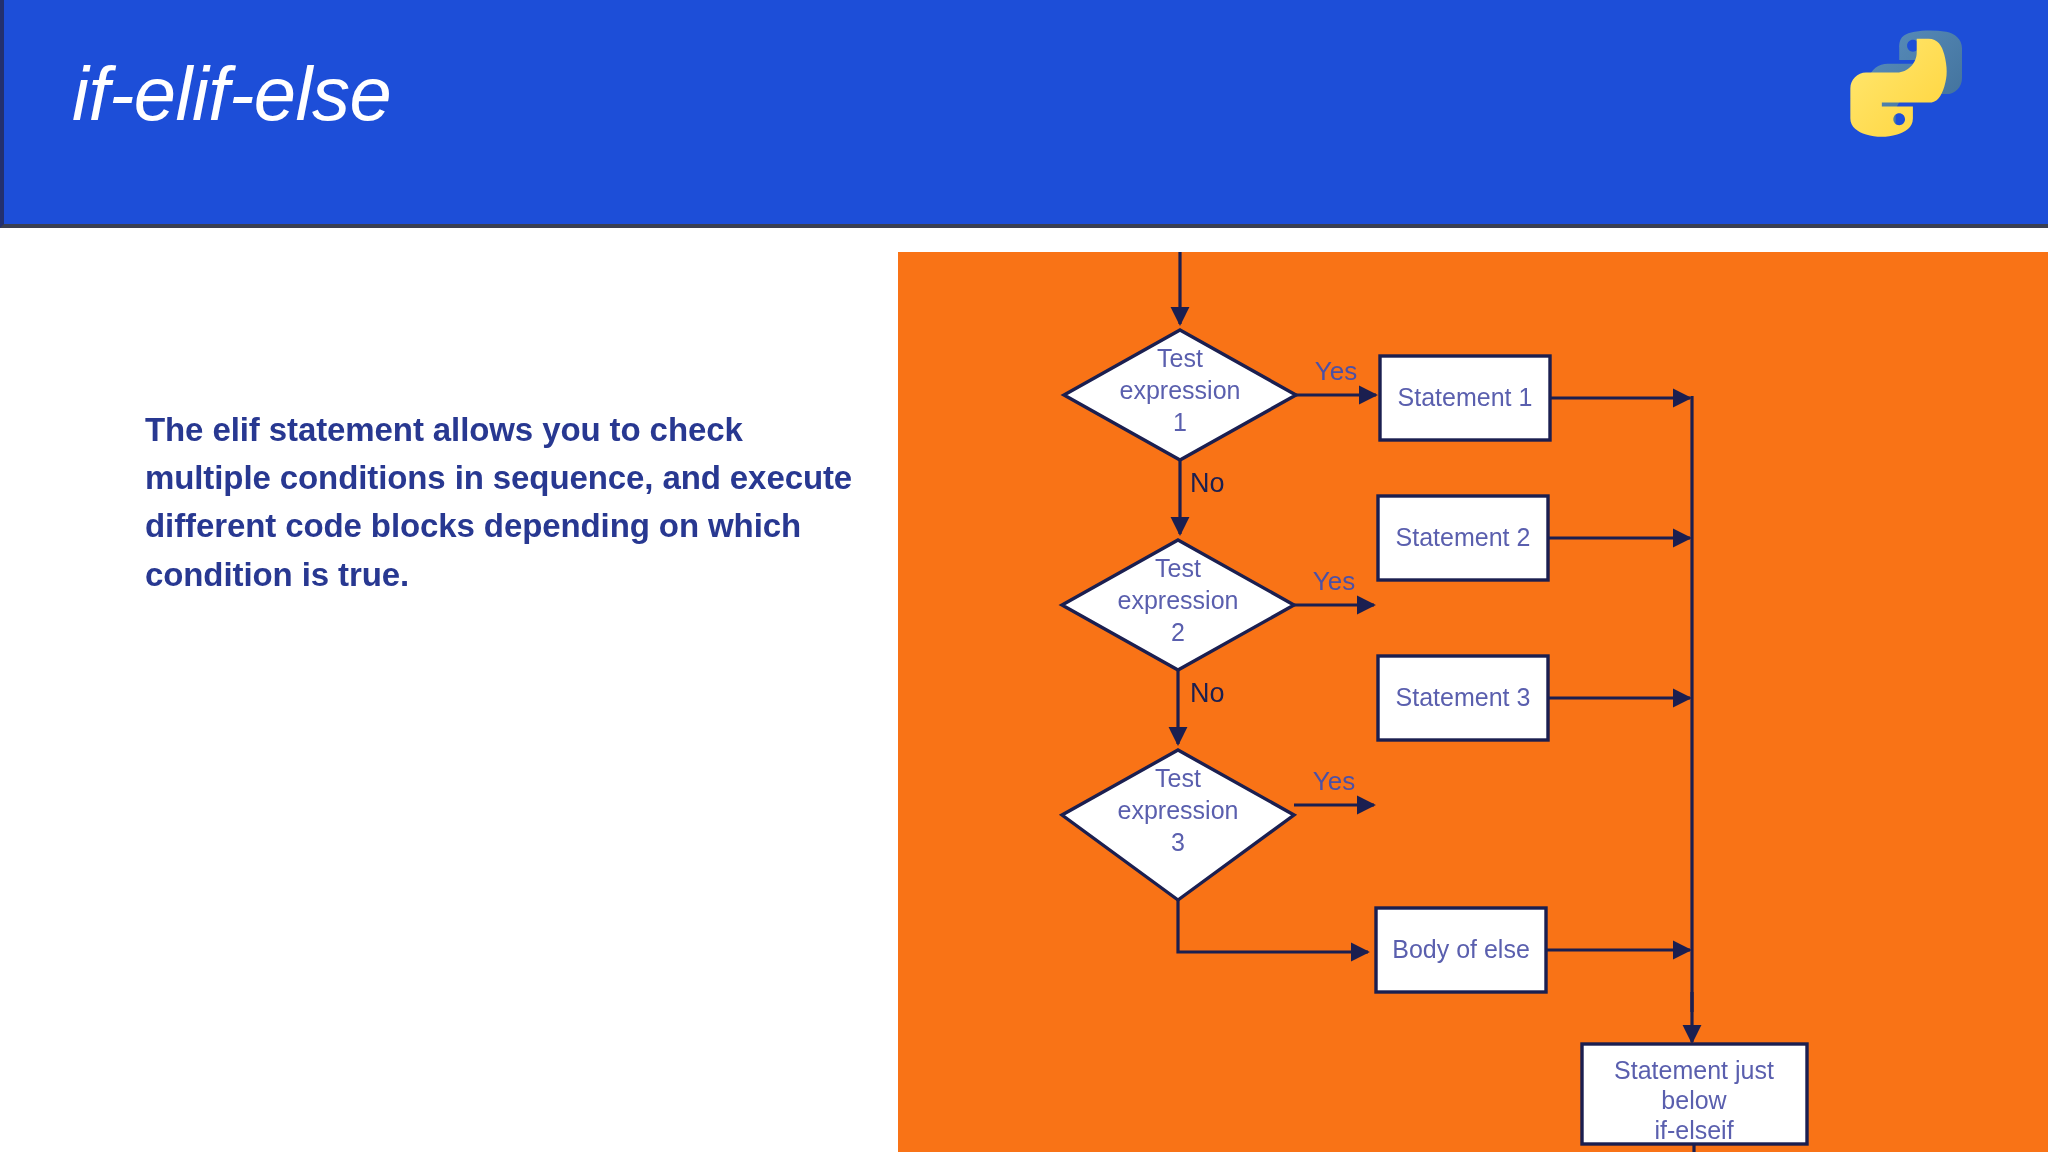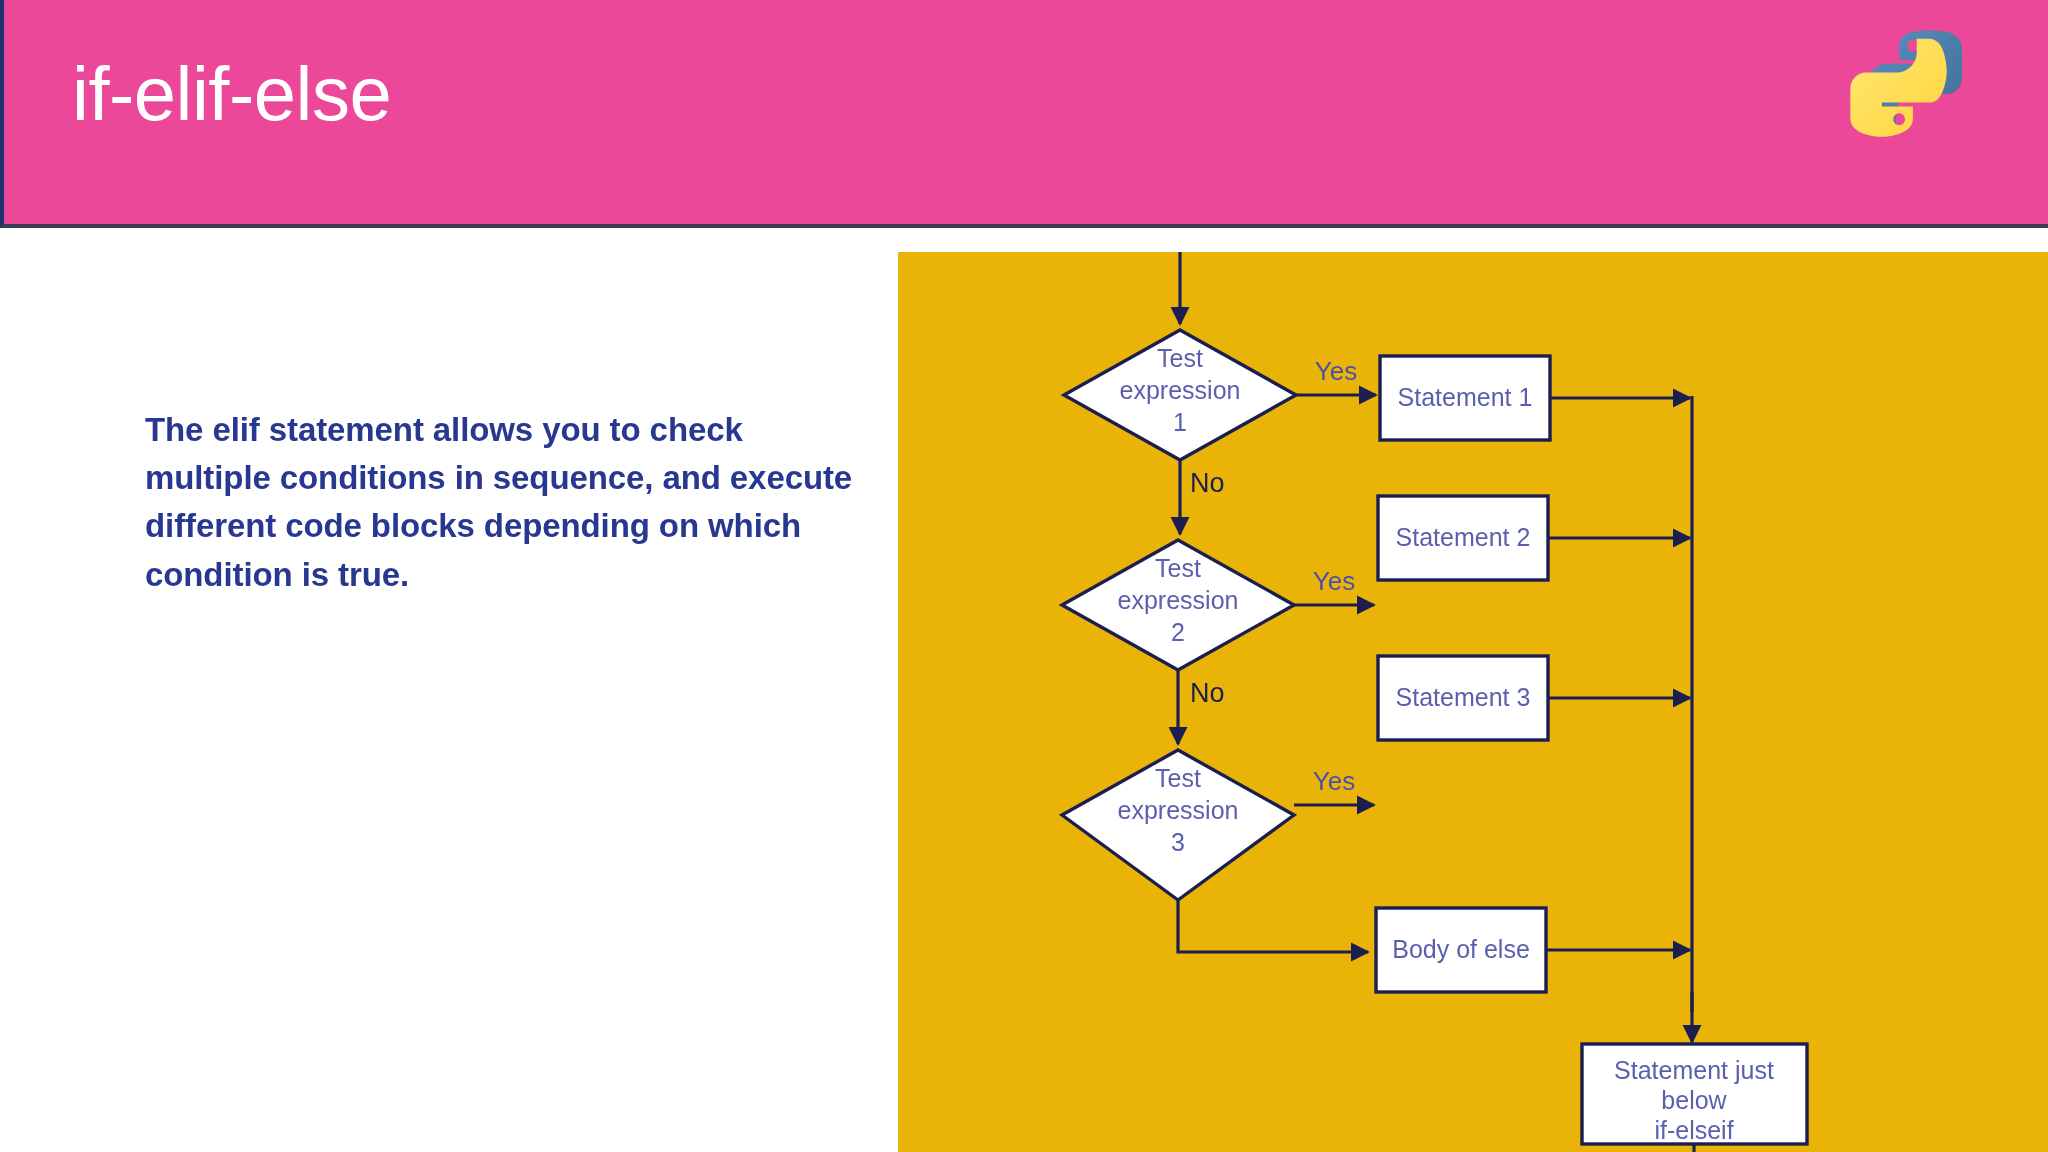--- a/index.html
+++ b/index.html
@@ -23,24 +23,25 @@
     background: #ffffff;
   }
 
   
   #header-bar {
     position: absolute;
     left: 0;
     top: 0;
     width: 2048px;
     height: 228px;
-    background: #ec4899;
+    background: #1d4ed8;
     box-sizing: border-box;
     border-left: 4px solid #23306f;
     border-bottom: 4px solid #3a3f52;
+    font-style: italic;
   }
   #slide-title {
     position: absolute;
     left: 68px;
     top: 56px;
     font-size: 76px;
     font-weight: 400;
     color: #ffffff;
     letter-spacing: -0.5px;
     line-height: 1.0;
@@ -70,21 +71,21 @@
     margin-left: 8px;
   }
 
   
   #flow-area {
     position: absolute;
     left: 898px;
     top: 252px;
     width: 1150px;
     height: 900px;
-    background: #eab308;
+    background: #f97316;
   }
   #flow-svg {
     position: absolute;
     left: 0;
     top: 0;
   }
 
   .node-text {
     fill: #5a5fae;
     font-family: "Liberation Sans", sans-serif;

